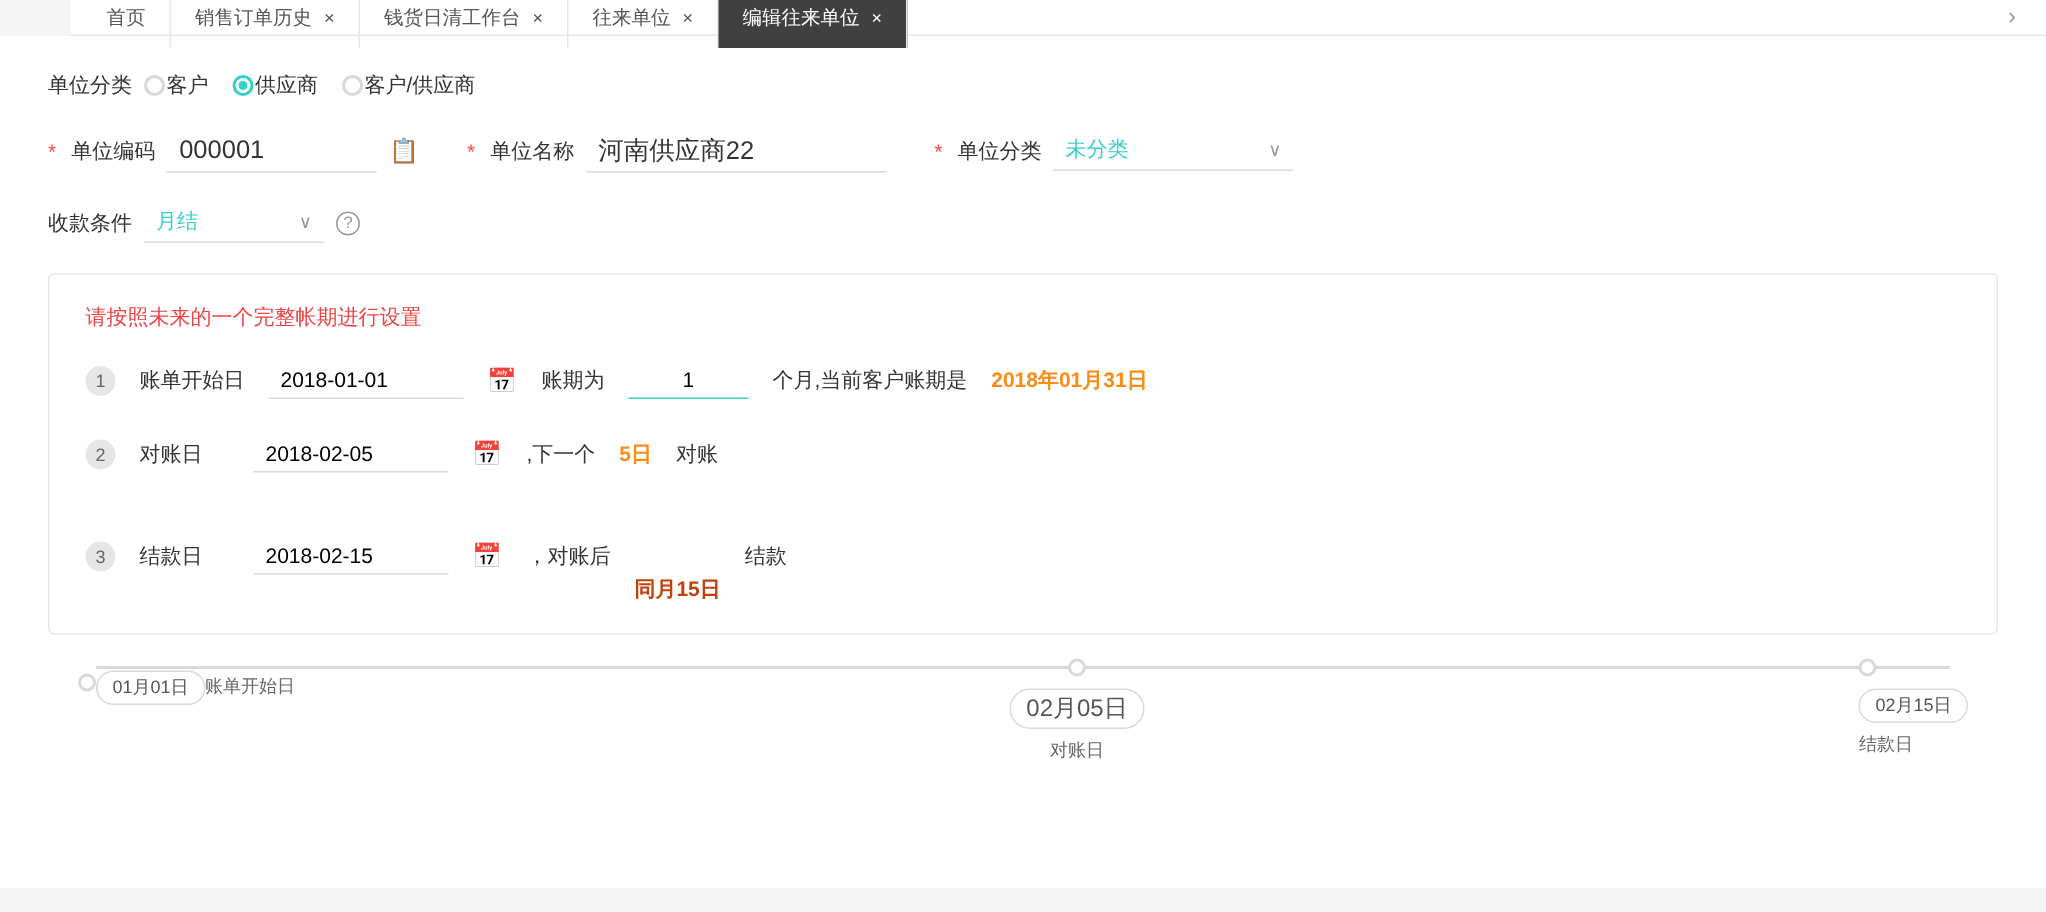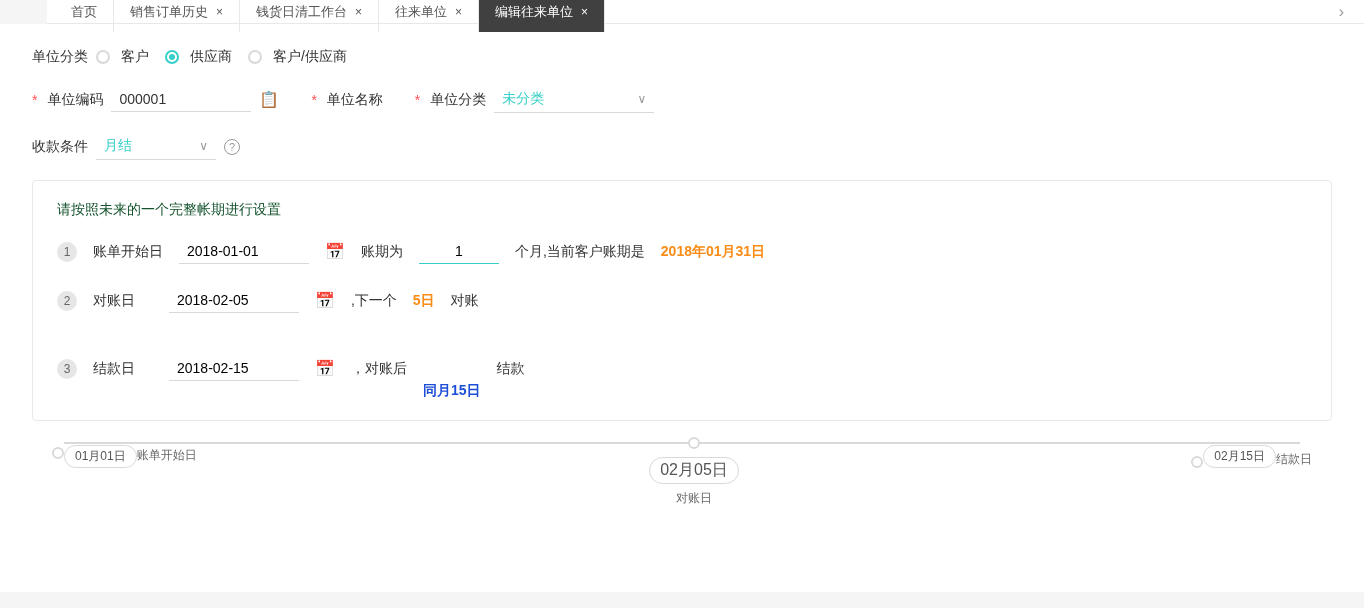--- a/index.html
+++ b/index.html
@@ -66,36 +66,36 @@
     }
     .required-star {
       color: #ff4d4f;
       margin-right: 2px;
     }
     .form-input {
       border: none;
       border-bottom: 1px solid #d9d9d9;
       outline: none;
       padding: 4px 8px;
-      font-size: 14px;
+      font-size: 17px;
       color: #333;
       background: transparent;
       width: 160px;
     }
 
     
     .radio-group {
       display: flex;
       align-items: center;
       gap: 16px;
     }
     .radio-item {
       display: flex;
       align-items: center;
-      gap: 11px;
+      gap: 1px;
       cursor: pointer;
     }
     .radio-circle {
       width: 14px;
       height: 14px;
       border-radius: 50%;
       border: 2px solid #d9d9d9;
       display: flex;
       align-items: center;
       justify-content: center;
@@ -153,21 +153,21 @@
 
     
     .inner-card {
       border: 1px solid #e8e8e8;
       border-radius: 4px;
       padding: 20px 24px;
       margin-bottom: 16px;
     }
     .card-title {
       font-size: 14px;
-      color: #14532d;
+      color: #ef4444;
       margin-bottom: 20px;
     }
 
     
     .setting-row {
       display: flex;
       align-items: center;
       margin-bottom: 24px;
       gap: 16px;
     }
@@ -208,21 +208,21 @@
       text-align: center;
     }
     .desc-text {
       color: #333;
     }
     .highlight-orange {
       color: #fa8c16;
       font-weight: bold;
     }
     .highlight-cyan {
-      color: #1d4ed8;
+      color: #c2410c;
       font-weight: bold;
       margin-top: 45px;
     }
 
     
     .preview-text {
       margin-bottom: 20px;
       font-size: 14px;
       color: #333;
     }
@@ -278,20 +278,21 @@
   <div class="form-row">
     <div class="form-field">
       <span class="required-star">*</span>
       <span class="form-label">单位编码</span>
       <input class="form-input" type="text" style="width: 140px;" value="000001">
       <span class="cal-icon">📋</span>
     </div>
     <div class="form-field">
       <span class="required-star">*</span>
       <span class="form-label">单位名称</span>
+      <input class="form-input" type="text" style="width: 200px;" value="河南供应商22">
     </div>
     <div class="form-field">
       <span class="required-star">*</span>
       <span class="form-label">单位分类</span>
       <div class="select-field" style="min-width:160px;">
         <span class="select-value">未分类</span>
         <span class="chevron-icon">∨</span>
       </div>
     </div>
   </div>
@@ -351,21 +352,21 @@
       <div style="display:flex;flex-direction:row;align-items:center;">
         <div style="width:12px;height:12px;border-radius:50%;border:2px solid #d9d9d9;background:#fff;"></div>
         <div style="margin-top:8px;border:1px solid #d9d9d9;border-radius:20px;padding:2px 10px;font-size:12px;color:#555;background:#fff;">01月01日</div>
         <div style="margin-top:6px;font-size:12px;color:#666;">账单开始日</div>
       </div>
       <div style="display:flex;flex-direction:column;align-items:center;">
         <div style="width:12px;height:12px;border-radius:50%;border:2px solid #d9d9d9;background:#fff;"></div>
         <div style="margin-top:8px;border:1px solid #d9d9d9;border-radius:20px;padding:2px 10px;font-size:16px;color:#555;background:#fff;">02月05日</div>
         <div style="margin-top:6px;font-size:12px;color:#666;">对账日</div>
       </div>
-      <div style="display:flex;flex-direction:row;align-items:flex-end;">
+      <div style="display:flex;flex-direction:column;align-items:flex-start;">
         <div style="width:12px;height:12px;border-radius:50%;border:2px solid #d9d9d9;background:#fff;"></div>
         <div style="margin-top:8px;border:1px solid #d9d9d9;border-radius:20px;padding:2px 10px;font-size:12px;color:#555;background:#fff;">02月15日</div>
         <div style="margin-top:6px;font-size:12px;color:#666;">结款日</div>
       </div>
     </div>
   </div>
 
 </div>
 
 </body></html>

